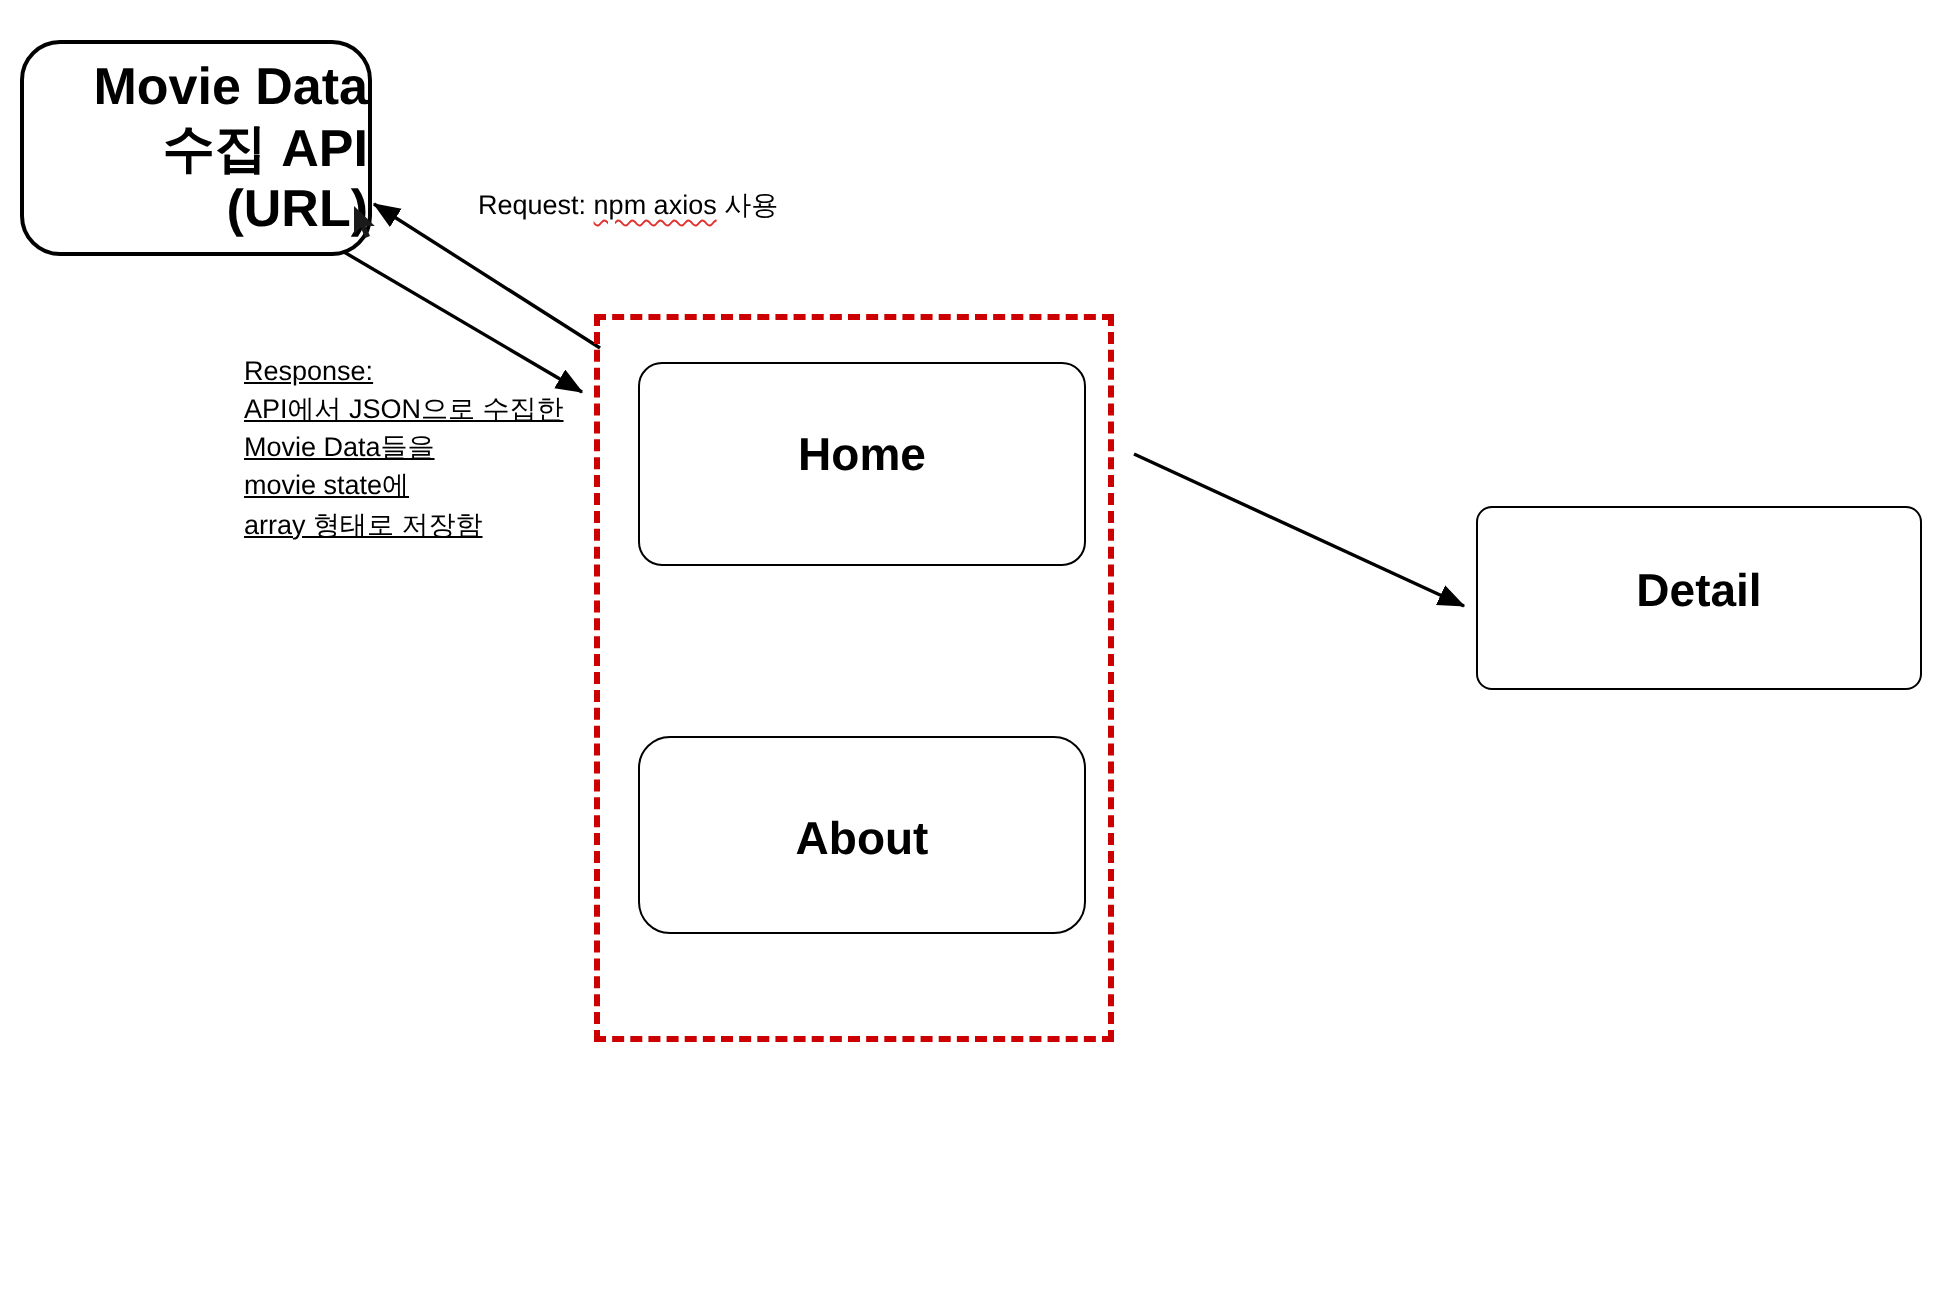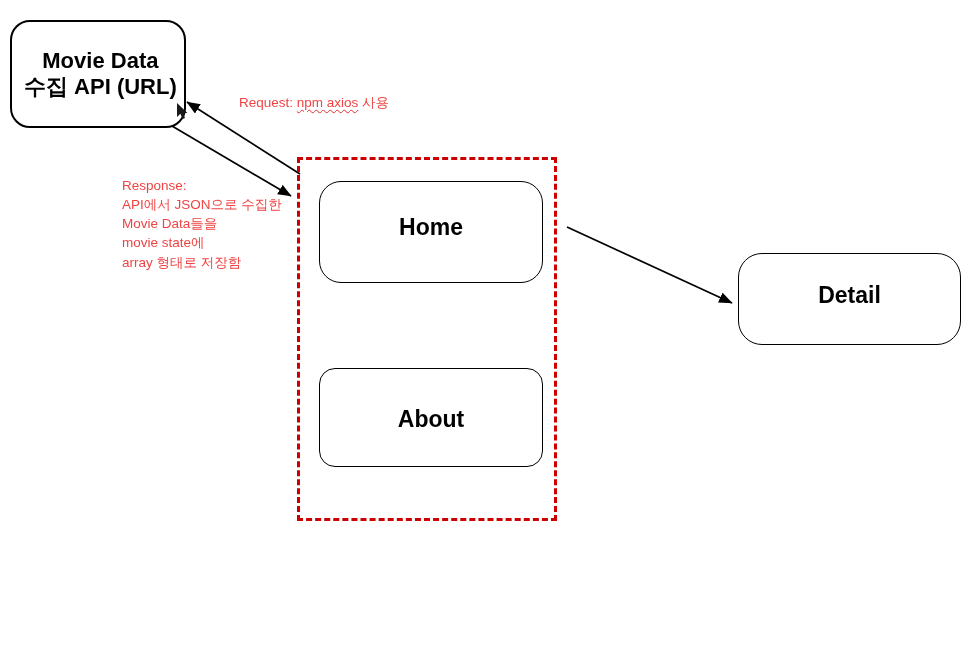--- a/index.html
+++ b/index.html
@@ -41,32 +41,32 @@
   #node-movie-data {
     left: 10px;
     top: 20px;
     width: 176px;
     height: 108px;
     border-width: 2px;
     border-radius: 20px;
     justify-content: flex-start;
   }
   #node-movie-data .node-label {
-    font-size: 22px;
+    font-size: 26px;
     padding-left: 12px;
-    text-align: center;
+    text-align: right;
   }
 
   #node-home {
     left: 319px;
     top: 181px;
     width: 224px;
     height: 102px;
     border-width: 1.6px;
-    border-radius: 22px;
+    border-radius: 12px;
   }
   #node-home .node-label {
     font-size: 23px;
     position: relative;
     top: -4px;
   }
 
   #node-about {
     left: 319px;
     top: 368px;
@@ -80,21 +80,21 @@
     position: relative;
     top: 2px;
   }
 
   #node-detail {
     left: 738px;
     top: 253px;
     width: 223px;
     height: 92px;
     border-width: 1.6px;
-    border-radius: 24px;
+    border-radius: 8px;
   }
   #node-detail .node-label {
     font-size: 23px;
     position: relative;
     top: -3px;
   }
 
   
   #navigator-container {
     position: absolute;
@@ -103,36 +103,37 @@
     width: 260px;
     height: 364px;
     box-sizing: border-box;
     border: 3px dashed #cc0000;
     background: transparent;
   }
 
   
   .textblock {
     position: absolute;
-    color: #ef4444;
+    color: #000000;
     font-size: 13.5px;
     line-height: 1.42;
     white-space: pre-line;
     letter-spacing: 0px;
   }
 
   #label-request {
     left: 239px;
     top: 93px;
     width: 240px;
   }
   #label-response {
     left: 122px;
     top: 176px;
     width: 200px;
+    text-decoration: underline;
   }
   #label-detail-note {
     left: 594px;
     top: 185px;
     width: 230px;
   }
   #label-nav-note {
     left: 425px;
     top: 565px;
     width: 280px;

